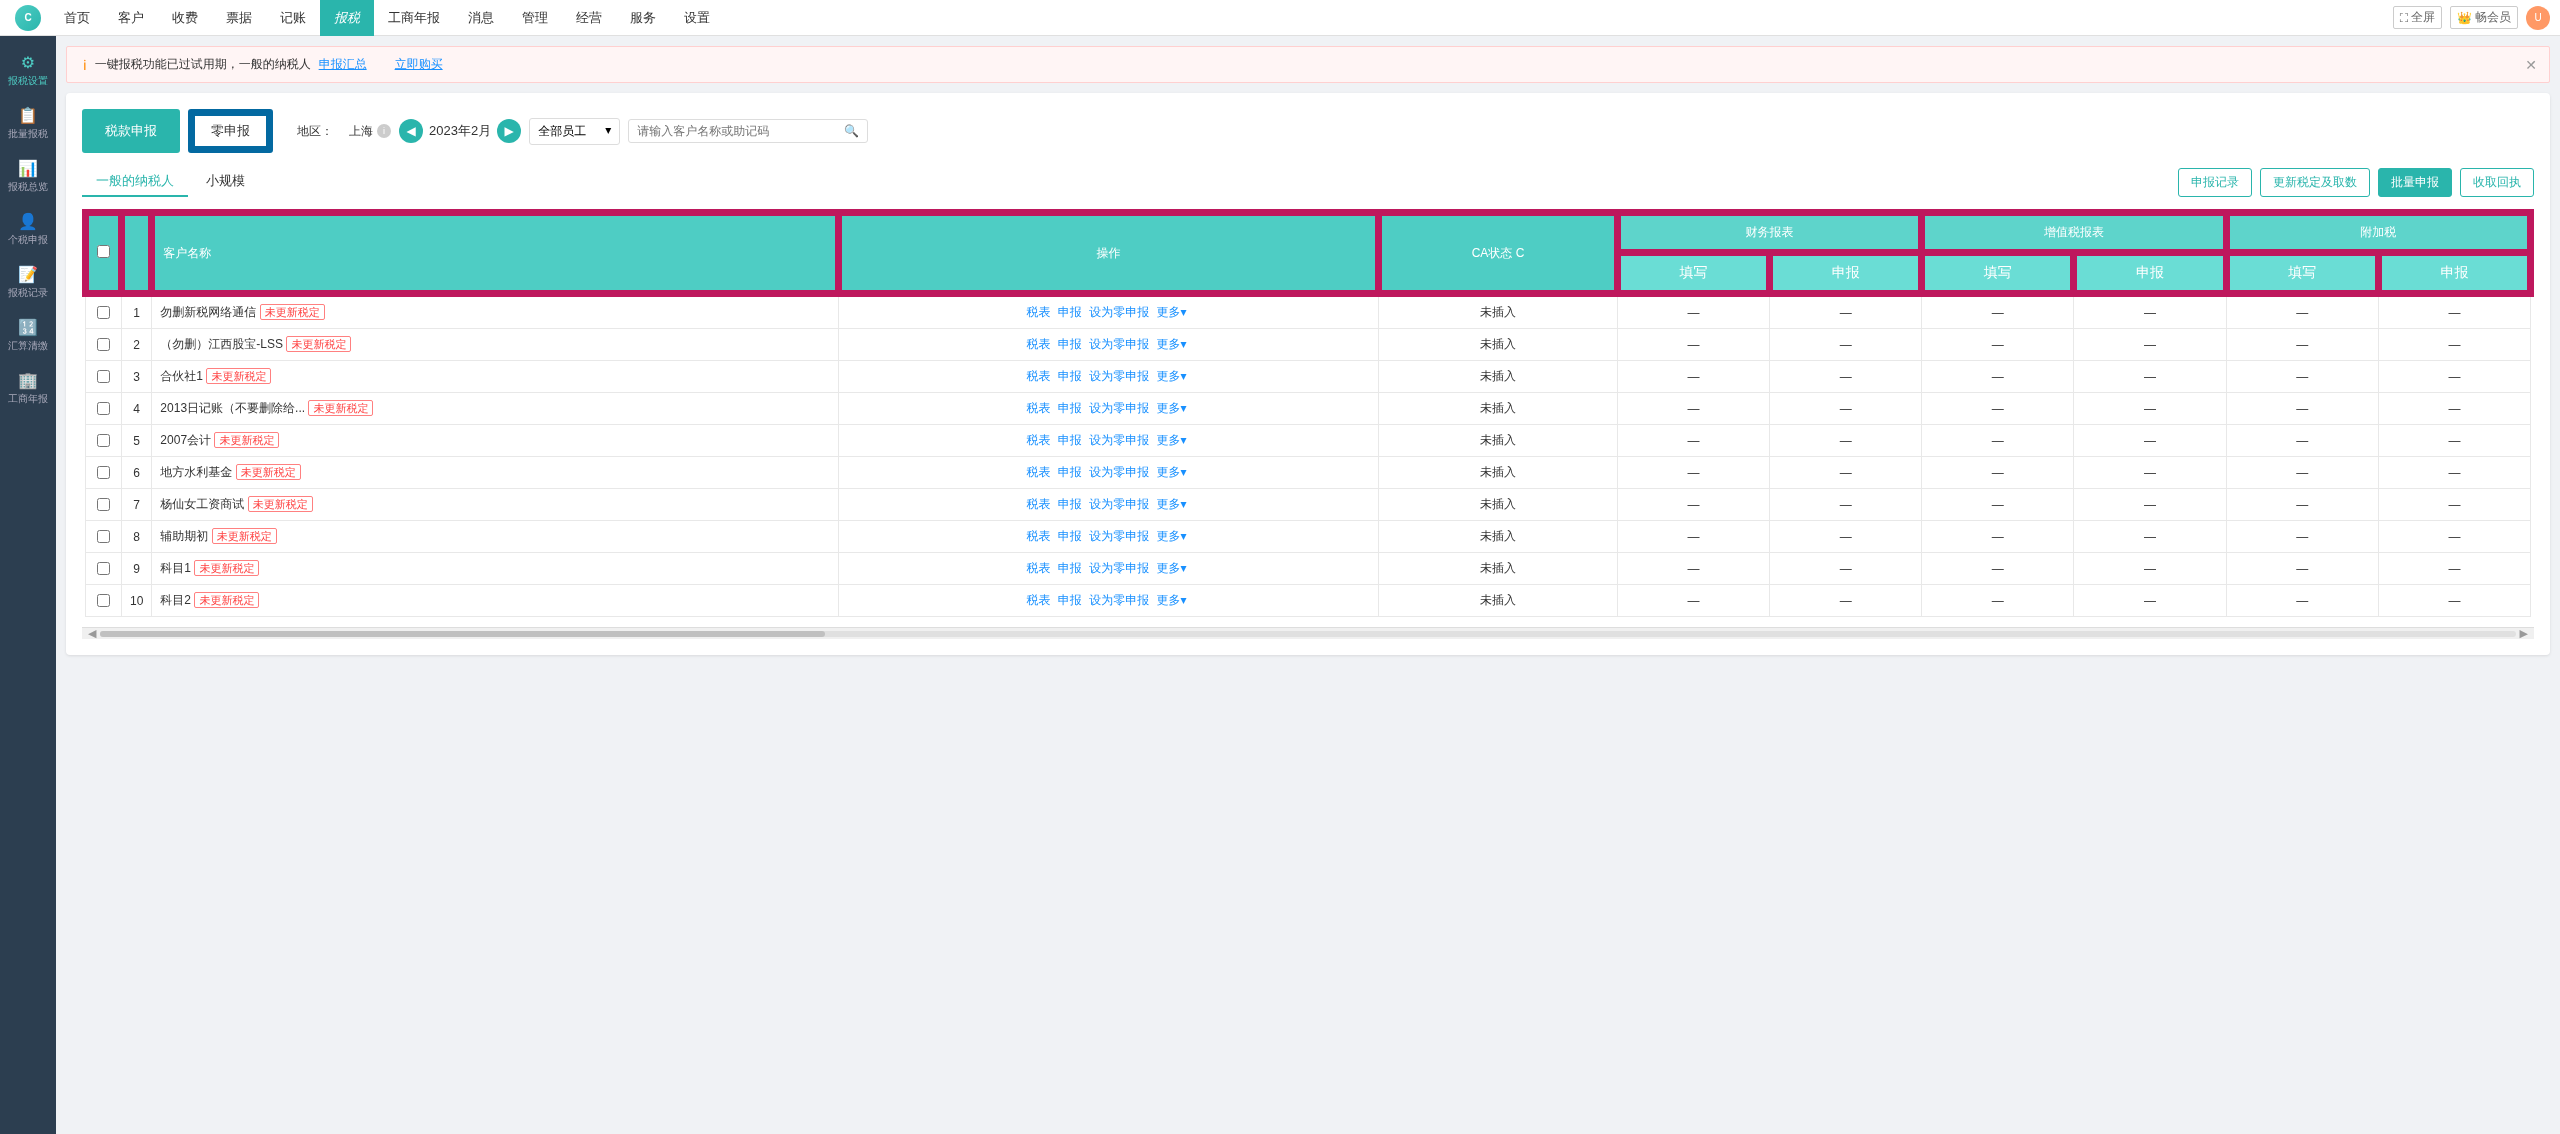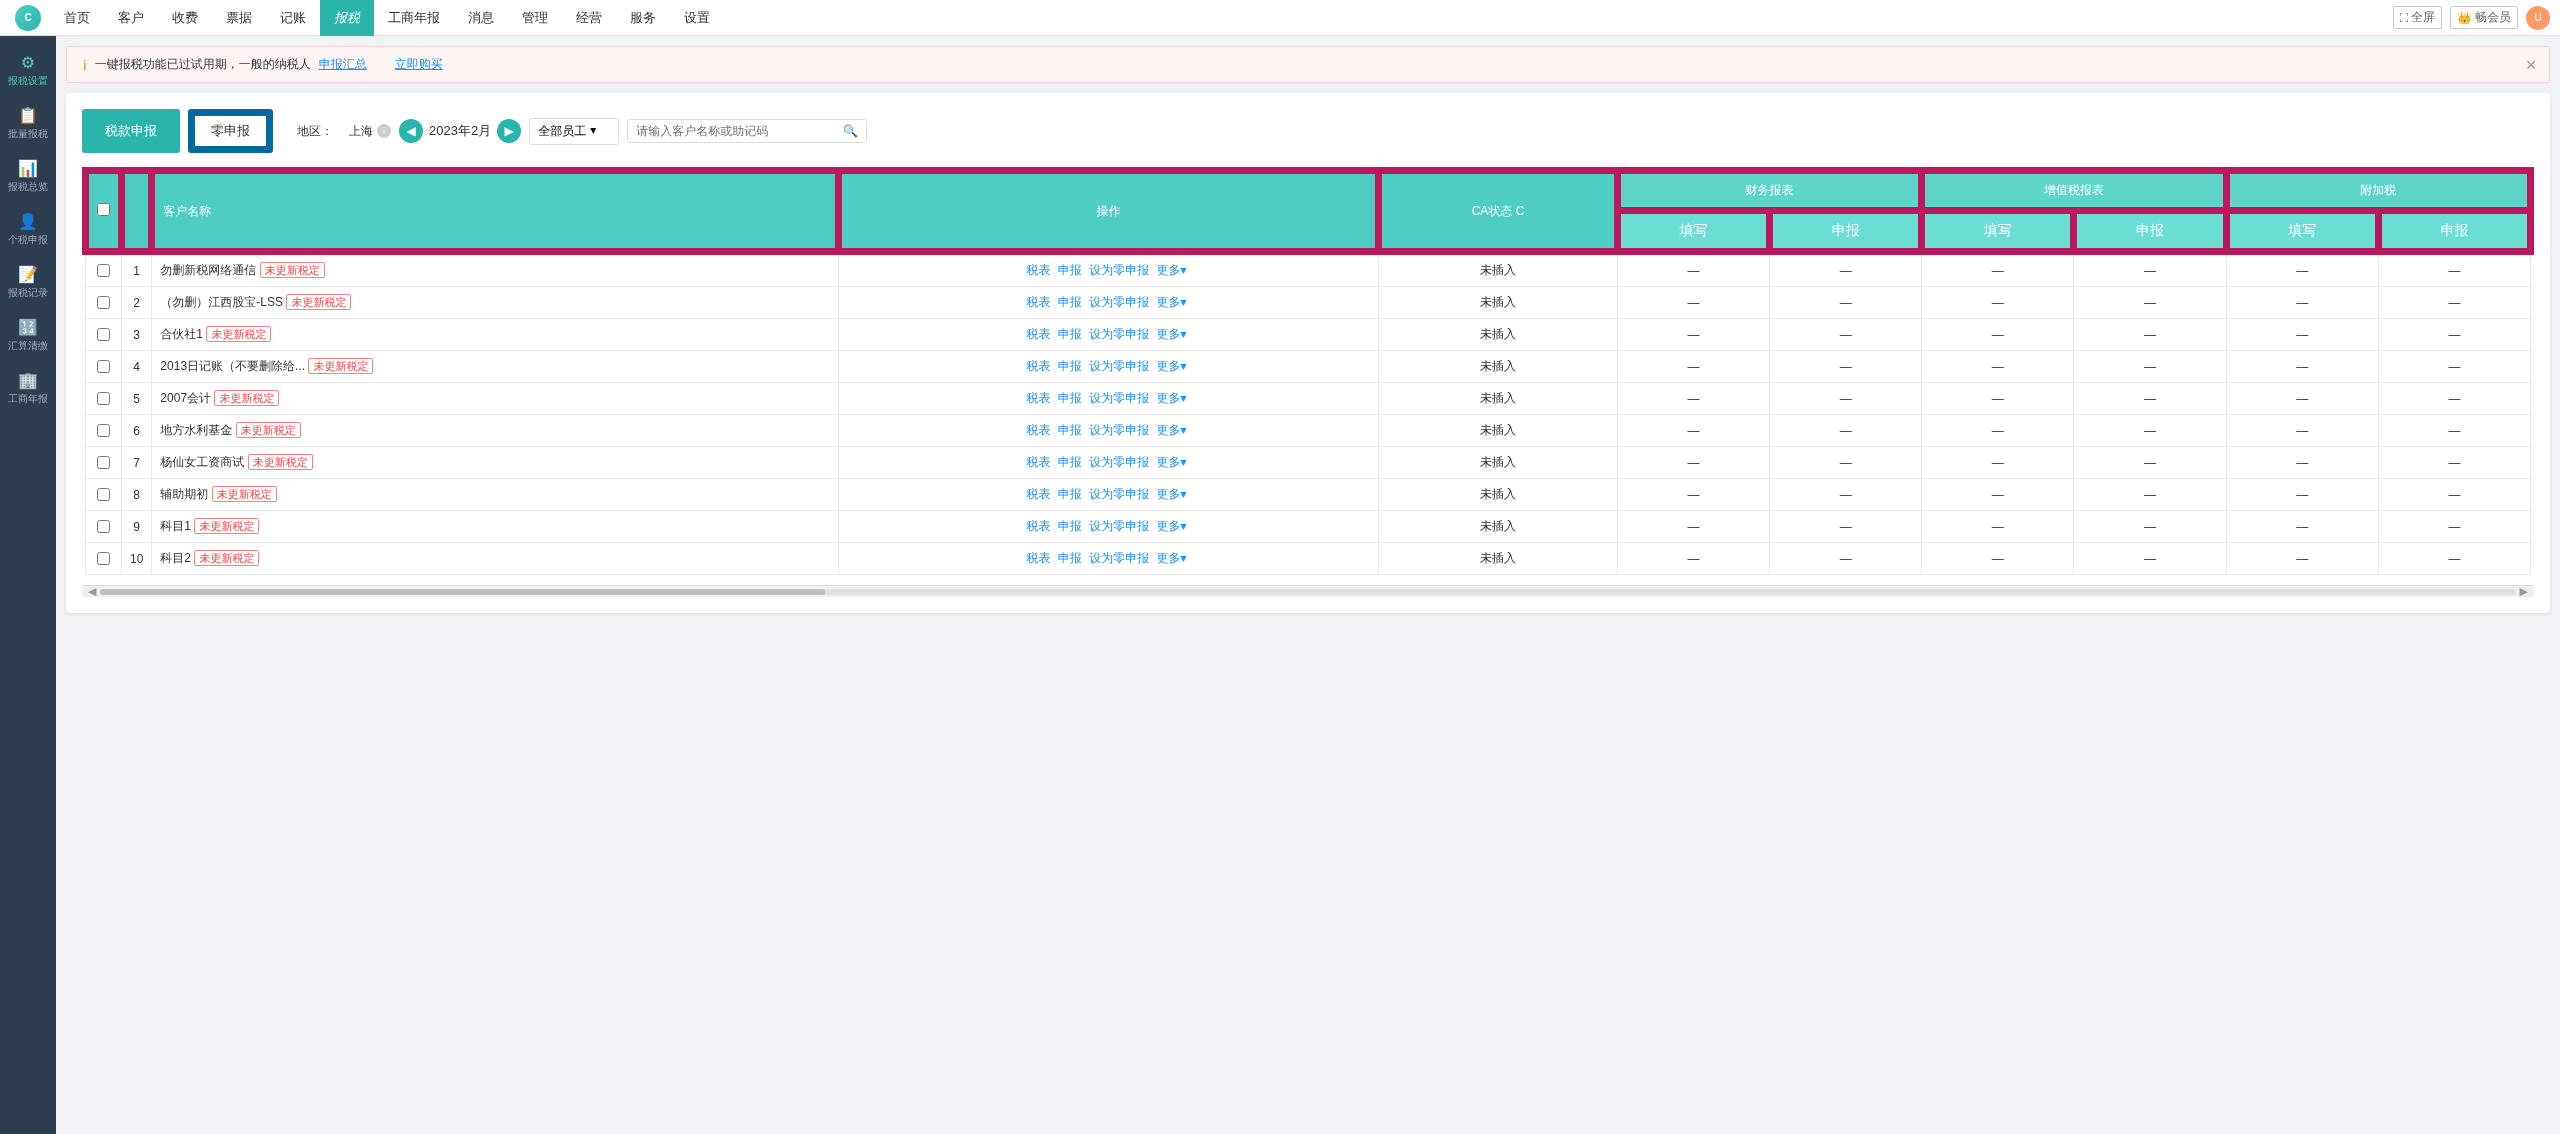--- a/index.html
+++ b/index.html
@@ -226,21 +226,21 @@
     .date-text { font-size: 13px; color: #333; }
     .dept-select {
       padding: 4px 8px;
       border: 1px solid #ddd;
       border-radius: 3px;
       font-size: 12px;
       background: #fff;
       cursor: pointer;
       display: flex;
       align-items: flex-start;
-      gap: 4px;
+      gap: 19px;
       min-width: 90px;
     }
     .search-box {
       display: flex;
       align-items: center;
       border: 1px solid #ddd;
       border-radius: 3px;
       padding: 4px 8px;
       gap: 4px;
       flex: 1;
@@ -495,20 +495,32 @@
           <span>全部员工</span>
           <span>▾</span>
         </div>
 
         <div class="search-box">
           <input type="text" placeholder="请输入客户名称或助记码" style="">
           <span class="search-icon-btn">🔍</span>
         </div>
       </div>
 
+      <div class="sub-row">
+        <div class="sub-tabs">
+          <div class="sub-tab active">一般的纳税人</div>
+          <div class="sub-tab">小规模</div>
+        </div>
+        <div class="action-btns">
+          <div class="action-btn outline">申报记录</div>
+          <div class="action-btn outline">更新税定及取数</div>
+          <div class="action-btn primary">批量申报</div>
+          <div class="action-btn outline">收取回执</div>
+        </div>
+      </div>
 
       <div style="overflow-x:auto;">
         <table class="data-table">
           <thead>
             <tr>
               <th rowspan="2" style="width:30px;">
                 <input type="checkbox" style="">
               </th>
               <th rowspan="2" style="width:24px;"></th>
               <th rowspan="2" class="left" style="min-width:180px;">客户名称</th>

